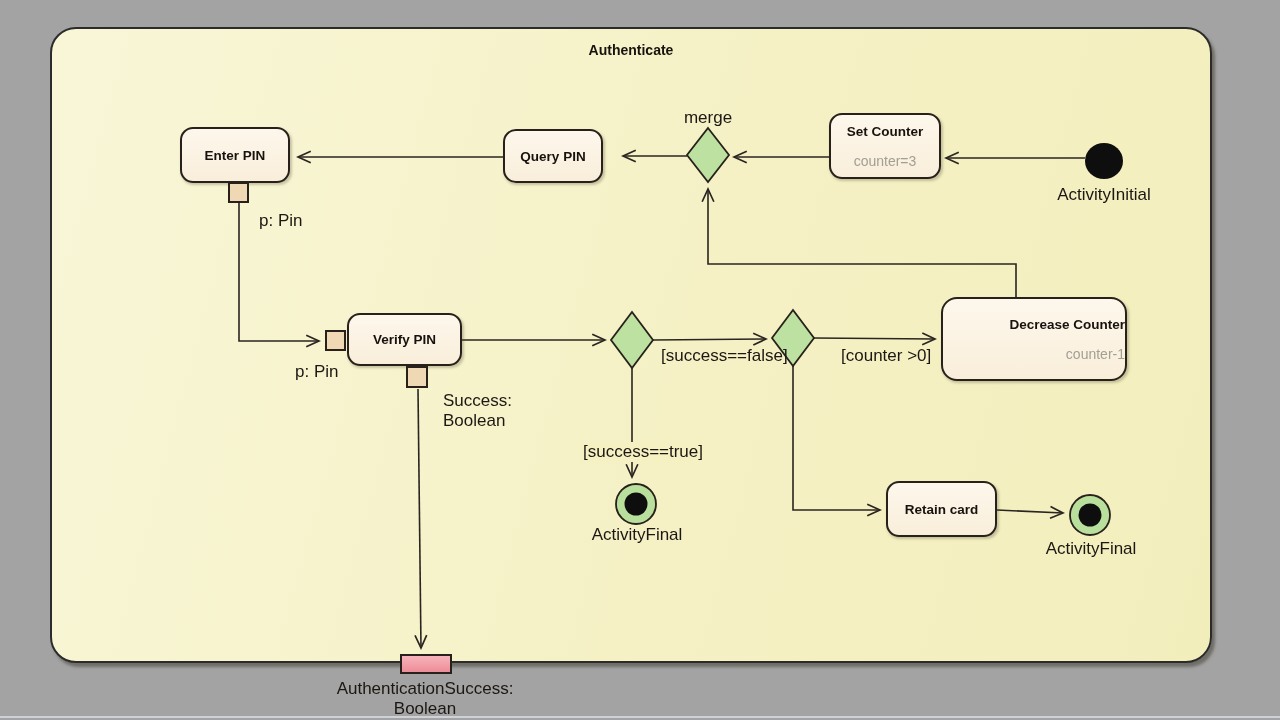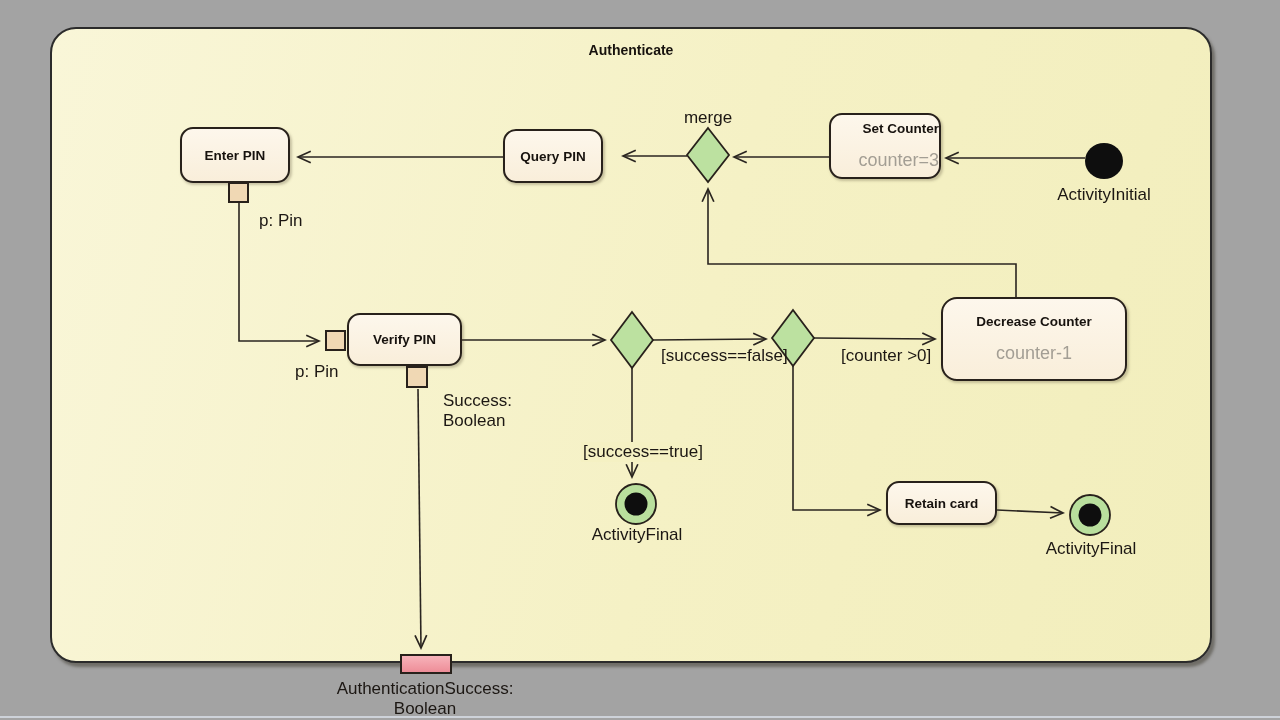--- a/index.html
+++ b/index.html
@@ -19,21 +19,21 @@
   }
   svg.wires{position:absolute;left:0;top:0;width:1280px;height:720px;z-index:2;pointer-events:none;}
   .anode{
     position:absolute;z-index:3;box-sizing:border-box;
     background:linear-gradient(180deg,#fdf7ec 0%,#f9eeda 100%);
     border:2px solid #28211b;border-radius:13px;
     display:flex;flex-direction:column;align-items:center;justify-content:center;
     box-shadow:1.5px 2px 2.5px rgba(90,78,55,0.30);
   }
   .anode .title{font-size:13.5px;font-weight:700;color:#17120e;white-space:nowrap;}
-  .anode .effect{font-size:18px;font-weight:400;color:#a39e94;margin-top:14px;white-space:nowrap;}
+  .anode .effect{font-size:14px;font-weight:400;color:#a39e94;margin-top:14px;white-space:nowrap;}
   .pin{
     position:absolute;z-index:4;box-sizing:border-box;
     background:#f0d8b4;border:2px solid #28211b;
   }
   .param{
     position:absolute;z-index:5;box-sizing:border-box;
     background:linear-gradient(180deg,#f7b3ba 0%,#ee8d98 100%);
     border:2px solid #28211b;
   }
   .lbl{
@@ -85,32 +85,32 @@
     <circle cx="1090" cy="515" r="20" fill="#b9df9d" stroke="#28211b" stroke-width="1.8"></circle>
     <circle cx="1090" cy="515" r="11.5" fill="#0e0e0e"></circle>
   </svg>
 
   <div class="anode" style="left:180px;top:127px;width:110px;height:56px;align-items:center;">
     <div class="title">Enter PIN</div>
   </div>
   <div class="anode" style="left:503px;top:129px;width:100px;height:54px;">
     <div class="title">Query PIN</div>
   </div>
-  <div class="anode" style="left:829px;top:113px;width:112px;height:66px;align-items:flex-end;">
+  <div class="anode" style="left:829px;top:113px;width:112px;height:66px;">
     <div class="title">Set Counter</div>
     <div class="effect">counter=3</div>
   </div>
   <div class="anode" style="left:347px;top:313px;width:115px;height:53px;">
     <div class="title">Verify PIN</div>
   </div>
-  <div class="anode" style="left:941px;top:297px;width:186px;height:84px;border-radius:16px;">
+  <div class="anode" style="left:941px;top:297px;width:186px;height:84px;border-radius:16px;align-items:flex-end;">
     <div class="title">Decrease Counter</div>
     <div class="effect">counter-1</div>
   </div>
-  <div class="anode" style="left:886px;top:481px;width:111px;height:44px;">
+  <div class="anode" style="left:886px;top:481px;width:111px;height:56px;">
     <div class="title">Retain card</div>
   </div>
 
   <div class="pin" style="left:228px;top:182px;width:21px;height:21px;"></div>
   <div class="pin" style="left:325px;top:330px;width:21px;height:21px;"></div>
   <div class="pin" style="left:406px;top:366px;width:22px;height:22px;"></div>
 
   <div class="param" style="left:400px;top:654px;width:52px;height:20px;"></div>
 
   <div class="lbl center" style="left:708px;top:108px;">merge</div>

